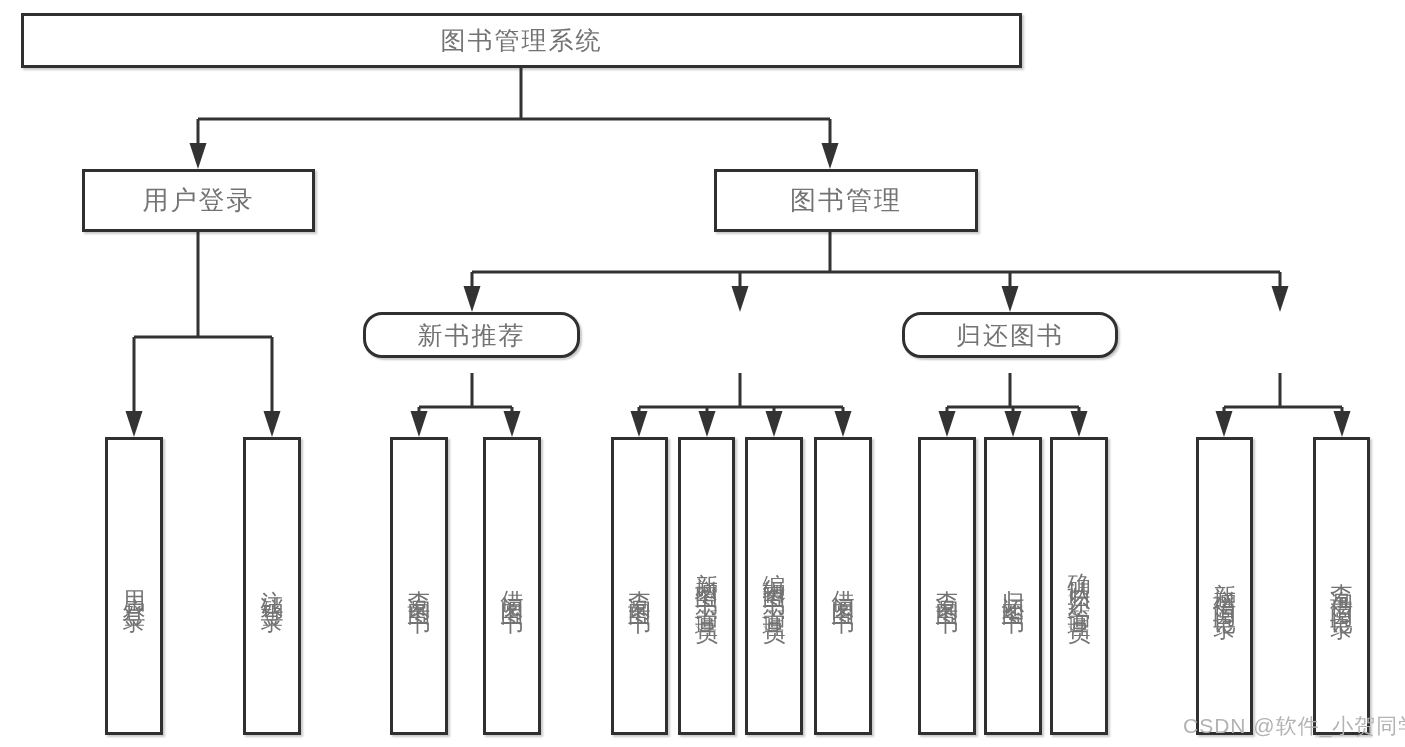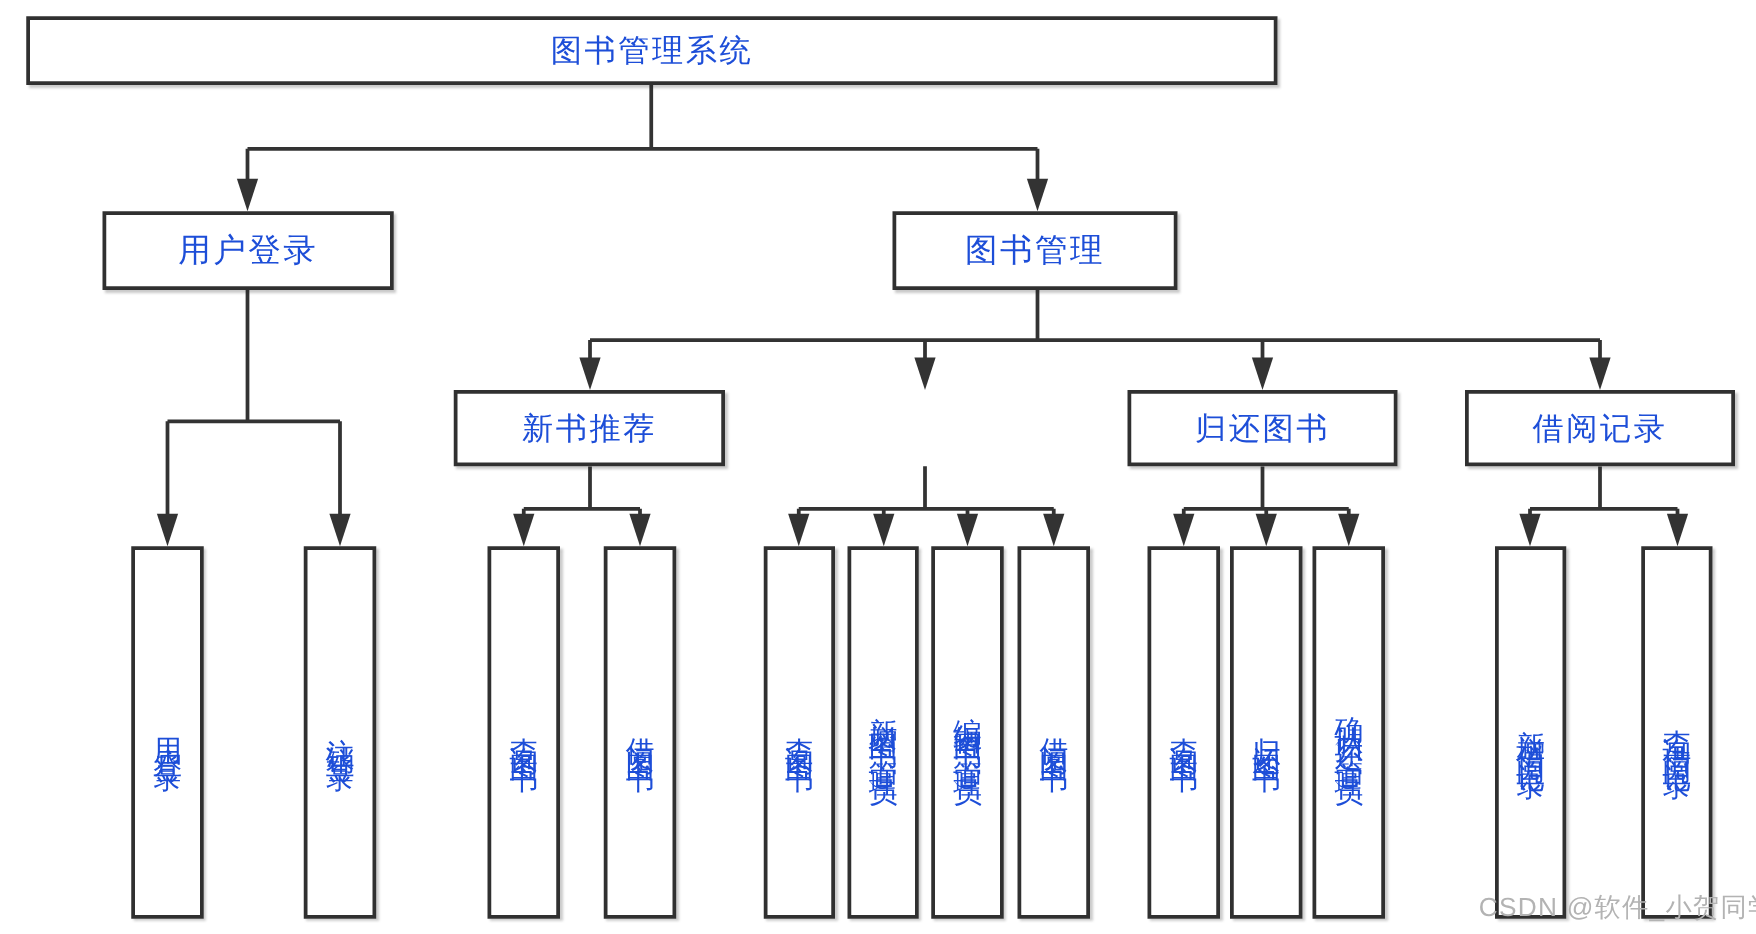--- a/index.html
+++ b/index.html
@@ -18,30 +18,30 @@
     position: absolute;
     inset: 0;
     width: 1405px;
     height: 747px;
   }
   .box {
     position: absolute;
     box-sizing: border-box;
     border: 3px solid #303030;
     background: #ffffff;
-    color: #1d4ed8;
+    color: #737373;
     display: flex;
     align-items: center;
     justify-content: center;
     box-shadow: 2px 2px 2px rgba(40,40,40,0.25);
   }
   .box.h { letter-spacing: 2px; }
   .root   { left: 21px;  top: 13px;  width: 1001px; height: 55px; font-size: 25px; }
   .lvl2   { top: 169px; height: 63px; font-size: 26px; }
-  .lvl3   { top: 312px; height: 61px; font-size: 25px; }
+  .lvl3   { top: 312px; height: 46px; font-size: 25px; border-radius: 19px; }
   .leaf   { top: 437px; height: 298px; }
   .leaf span {
     writing-mode: vertical-rl;
     text-orientation: mixed;
     font-size: 23px;
     letter-spacing: 7px;
     line-height: 1;
     white-space: nowrap;
   }
   .watermark {
@@ -99,25 +99,24 @@
     <g>
       <path d="M1280 373 V407 M1224 407 H1342 M1224 407 V415 M1342 407 V415" fill="none"></path>
       <polygon stroke="none" points="1215.5,411 1232.5,411 1224,437"></polygon>
       <polygon stroke="none" points="1333.5,411 1350.5,411 1342,437"></polygon>
     </g>
   </svg>
 
   <div class="box h root">图书管理系统</div>
 
   <div class="box h lvl2" style="left:82px;width:233px">用户登录</div>
-  <div class="box h lvl2" style="left:714px;width:228px">图书管理</div>
+  <div class="box h lvl2" style="left:714px;width:264px">图书管理</div>
 
   <div class="box h lvl3" style="left:363px;width:217px">新书推荐</div>
   <div class="box h lvl3" style="left:902px;width:216px">归还图书</div>
-  <div class="box h lvl3" style="left:1172px;width:216px">借阅记录</div>
 
   <div class="box leaf" style="left:105px;width:58px">
     <span>用户登录</span>
   </div>
   <div class="box leaf" style="left:243px;width:58px">
     <span>注销登录</span>
   </div>
 
   <div class="box leaf" style="left:390px;width:58px">
     <span>查询图书</span>

